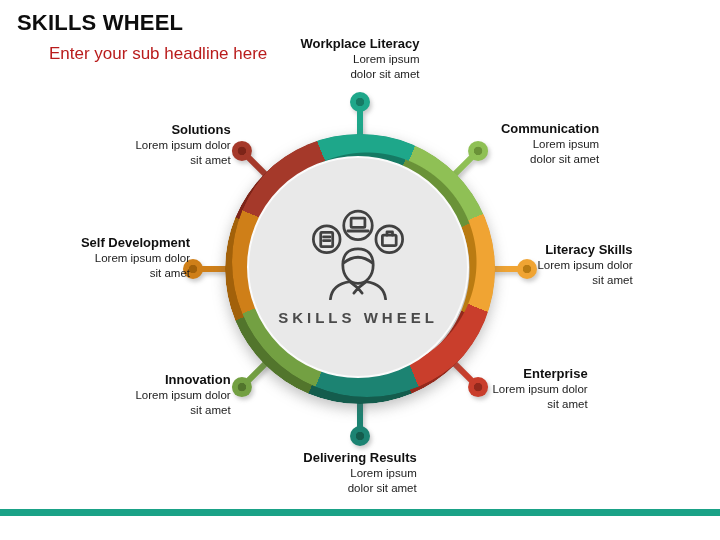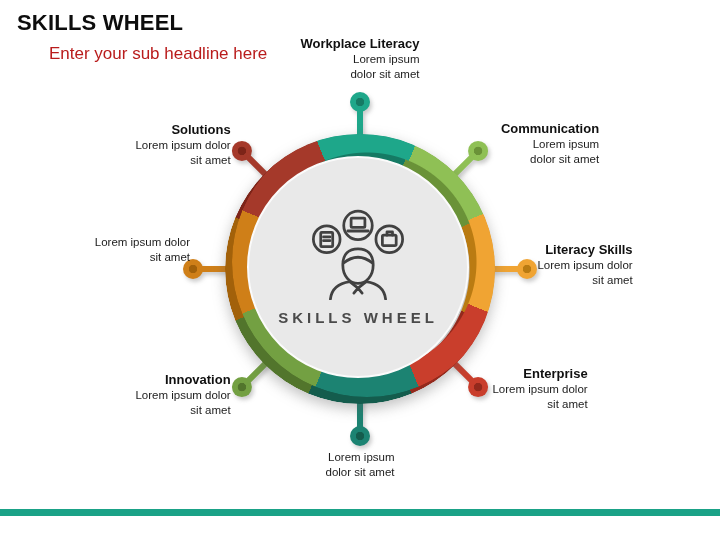--- a/index.html
+++ b/index.html
@@ -112,29 +112,31 @@
     <div class="t">Literacy Skills</div>
     <div class="d">Lorem ipsum dolor</div>
     <div class="d">sit amet</div>
   </div>
   <div class="lbl lbl-se">
     <div class="t">Enterprise</div>
     <div class="d">Lorem ipsum dolor</div>
     <div class="d">sit amet</div>
   </div>
   <div class="lbl lbl-s">
+    <div class="t">Delivering Results</div>
     <div class="d">Lorem ipsum</div>
     <div class="d">dolor sit amet</div>
   </div>
   <div class="lbl lbl-sw">
     <div class="t">Innovation</div>
     <div class="d">Lorem ipsum dolor</div>
     <div class="d">sit amet</div>
   </div>
   <div class="lbl lbl-w">
+    <div class="t">Self Development</div>
     <div class="d">Lorem ipsum dolor</div>
     <div class="d">sit amet</div>
   </div>
   <div class="lbl lbl-nw">
     <div class="t">Solutions</div>
     <div class="d">Lorem ipsum dolor</div>
     <div class="d">sit amet</div>
   </div>
 
   <div id="accent-bar" style="background: rgb(26, 162, 135);"></div>

